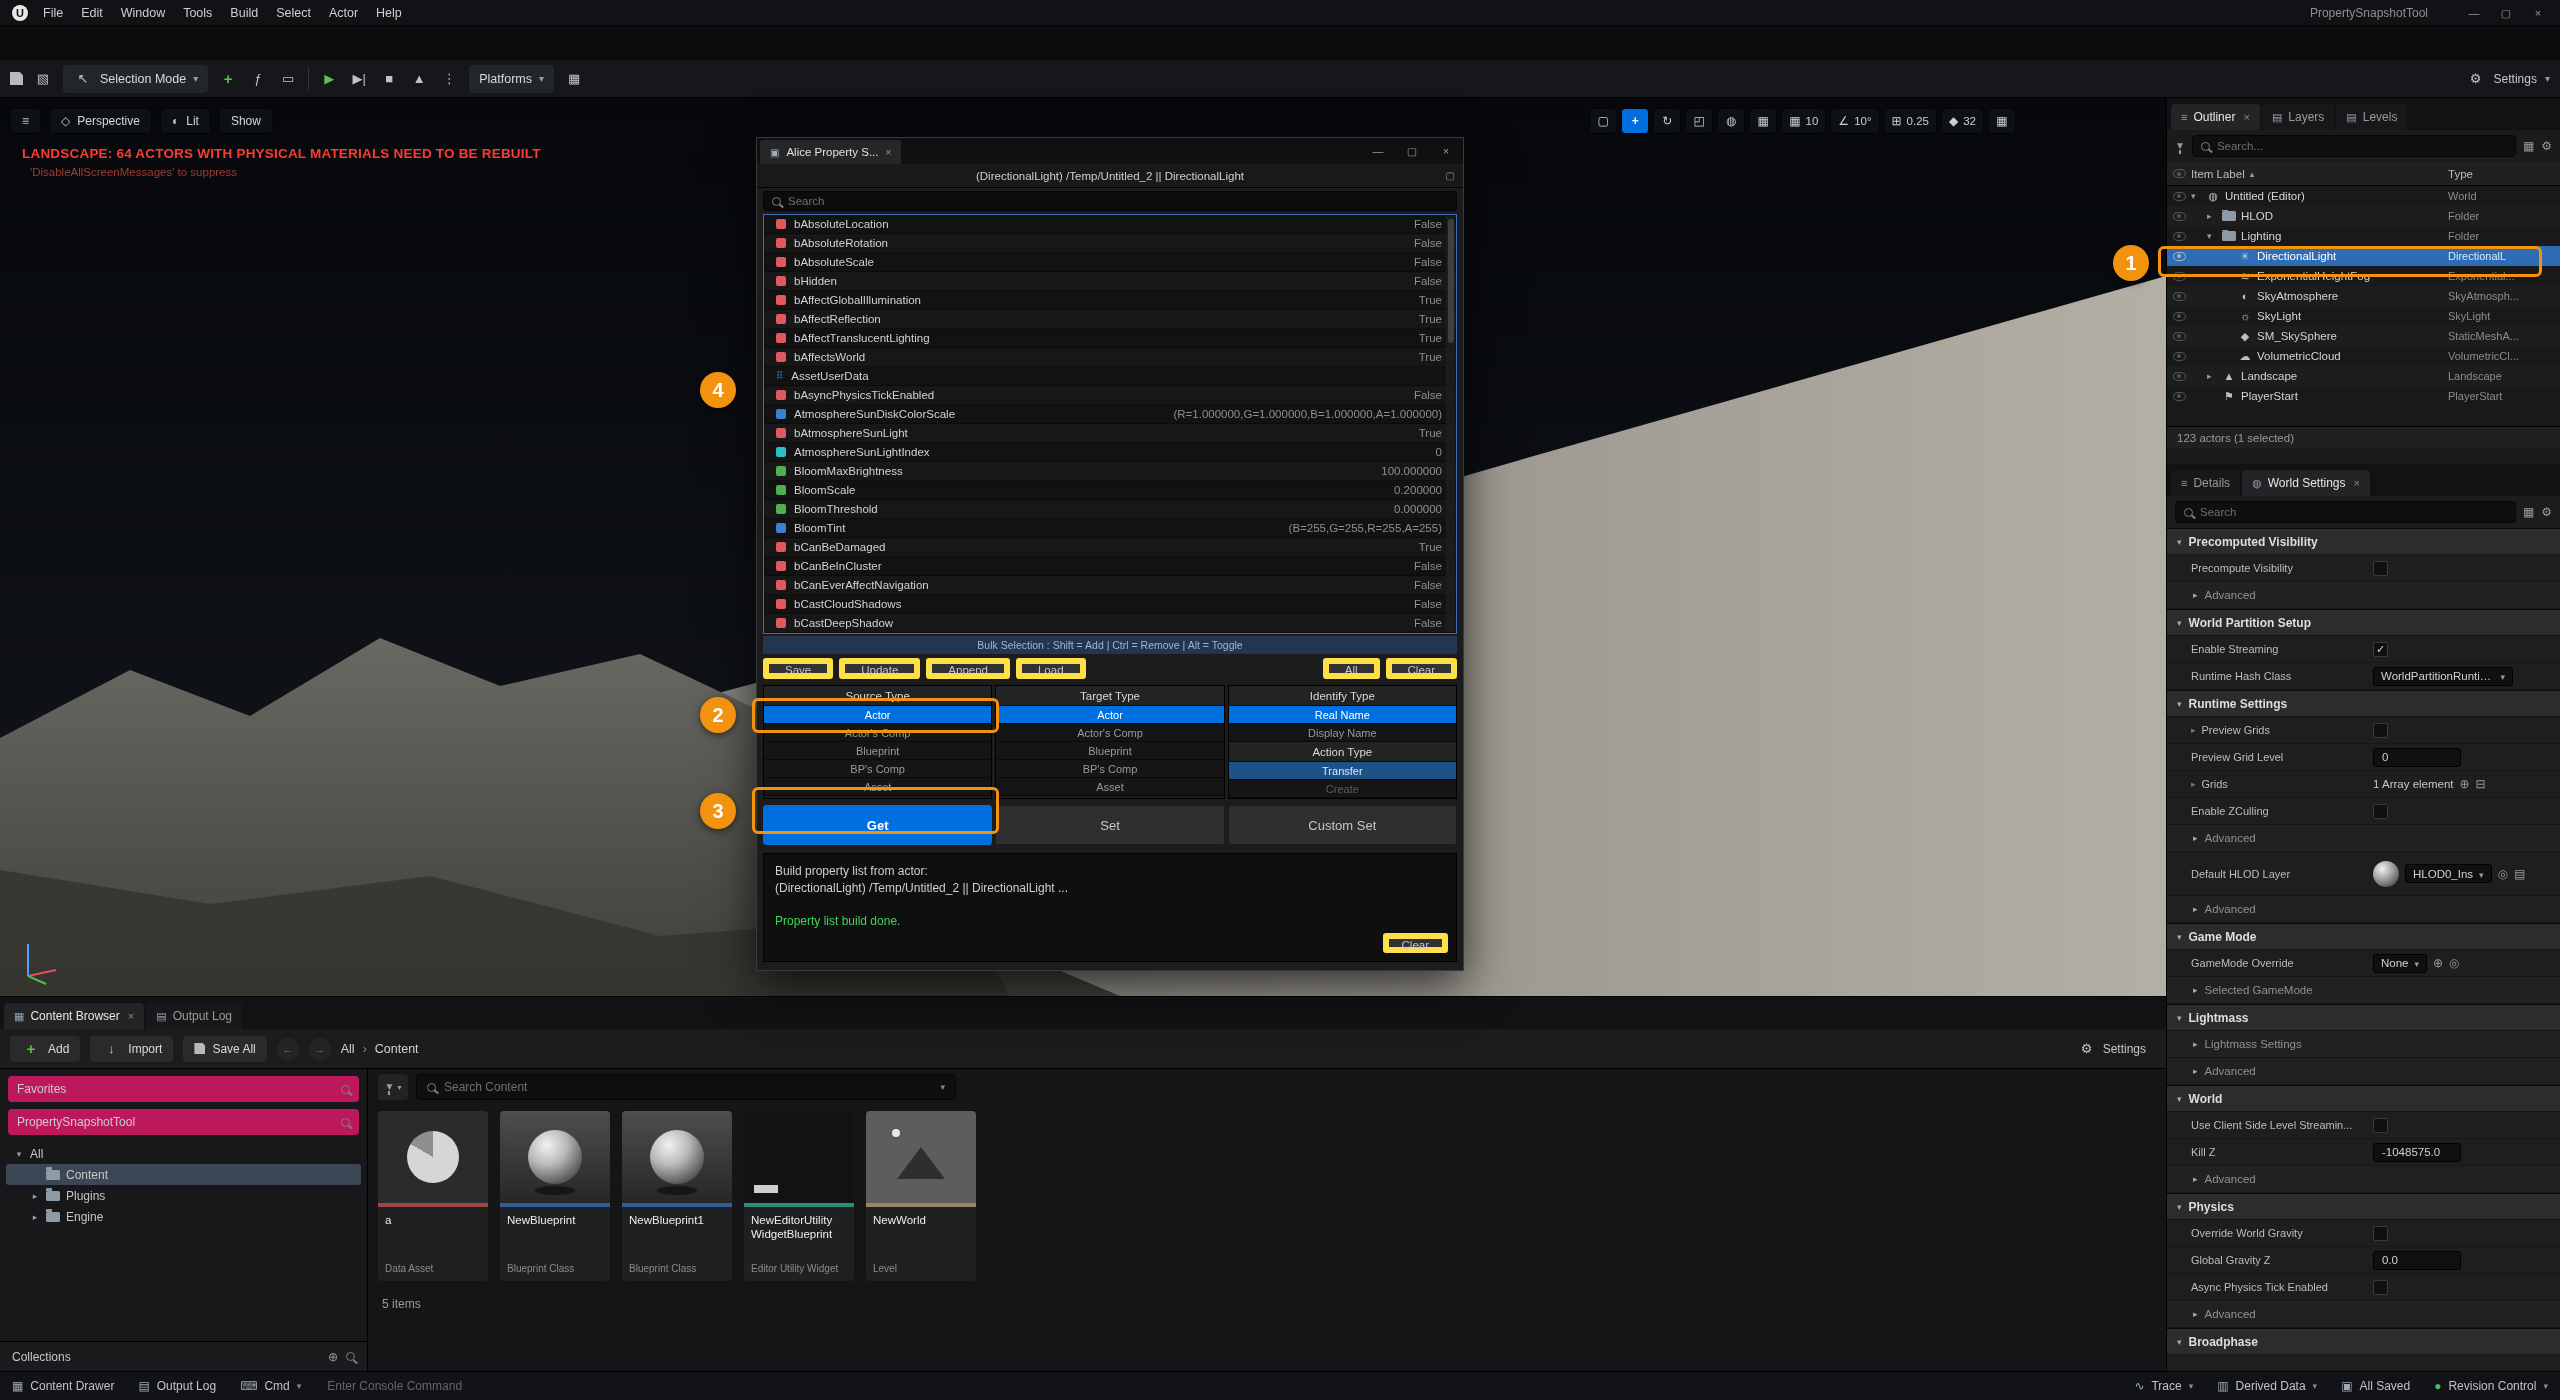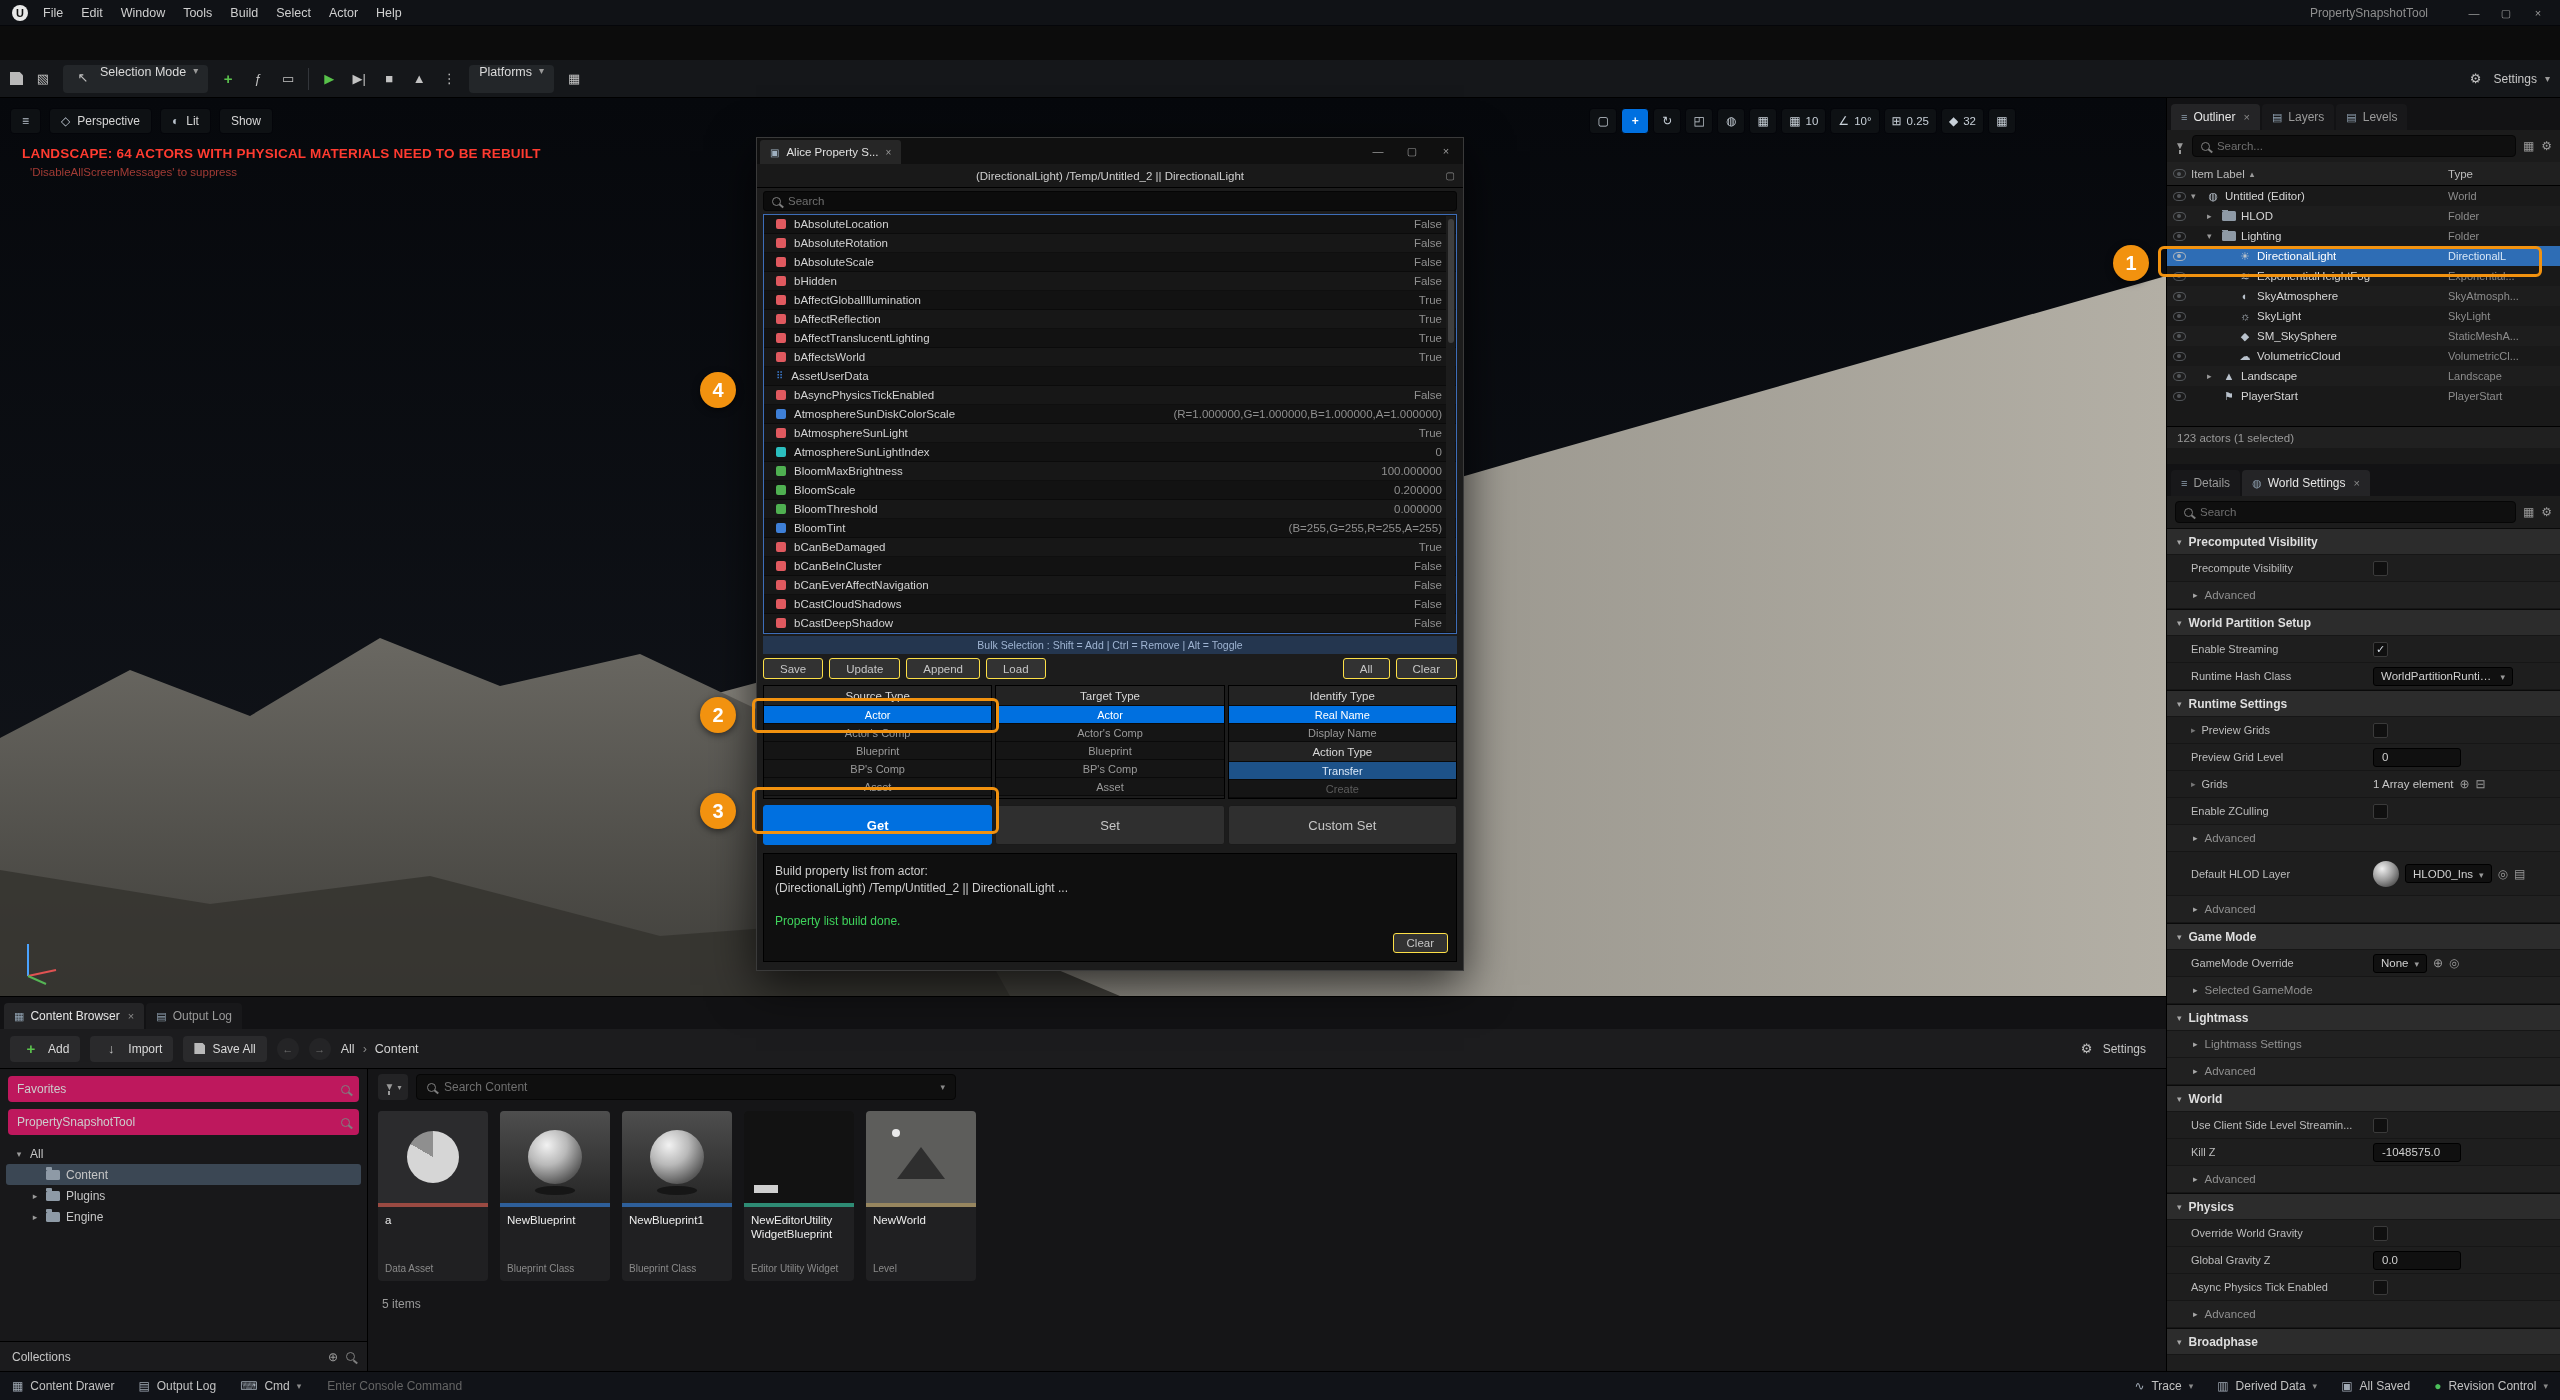--- a/index.html
+++ b/index.html
@@ -40,21 +40,21 @@
 .win-title{margin-left:auto;color:#8f8f8f;font-size:12px;padding-right:30px}
 .win-btn{width:32px;text-align:center;color:#9a9a9a;font-size:11px;line-height:26px}
 
 .tabbar{position:absolute;left:0;top:26px;right:0;height:34px;background:#0e1013;display:flex;align-items:flex-end;padding-left:4px;z-index:5}
 .ue-logo.big{width:24px;height:24px;font-size:15px;margin:0 10px 4px 6px}
 .doc-tab{height:28px;background:#1d2024;border-radius:4px 4px 0 0;display:flex;align-items:center;gap:7px;padding:0 16px;color:#dcdcdc;font-size:12.5px}
 .doc-tab .g-winic::after{color:#9fb0c0}
 
 .toolbar{position:absolute;left:0;top:60px;right:0;height:38px;background:#15171a;display:flex;align-items:center;gap:10px;padding:0 10px;border-bottom:1px solid #000;z-index:5}
 .t-ic{display:inline-flex;align-items:center;justify-content:center;min-width:20px;height:26px;color:#c2c2c2;font-size:13px}
-.t-btn{background:#232629;border-radius:4px;height:28px;display:flex;align-items:flex-start;gap:7px;padding:0 10px;color:#dadada;font-size:12.5px}
+.t-btn{background:#232629;border-radius:4px;height:28px;display:flex;align-items:center;gap:7px;padding:0 10px;color:#dadada;font-size:12.5px}
 .t-sep{width:1px;height:22px;background:#33363b}
 .t-right{margin-left:auto;display:flex;align-items:center;gap:8px}
 .caret-ic{color:#9a9a9a;font-size:10px}
 
 
 .viewport{position:absolute;left:0;top:98px;width:2166px;height:898px;background:#07090d;overflow:hidden}
 .terrain{position:absolute;inset:0}
 .vp-top-left{position:absolute;left:10px;top:10px;display:flex;gap:8px;z-index:2}
 .vp-btn{background:rgba(16,18,22,.88);border:1px solid #04050a;border-radius:4px;height:26px;padding:0 11px;display:flex;align-items:center;gap:7px;font-size:12px;color:#d6d6d6}
 .vp-btn .ic{font-size:12px;color:#b9c2cc}
@@ -178,21 +178,21 @@
 .p-row{display:flex;align-items:center;height:19px;padding:0 14px 0 6px;font-size:11.5px;border-bottom:1px solid rgba(0,0,0,.35)}
 .p-row:nth-child(even){background:#171717}
 .p-ic{width:10px;height:10px;border-radius:2px;margin:0 8px 0 6px;flex:none;display:flex;align-items:center;justify-content:center;font-size:10px;line-height:1}
 .p-ic.array{background:transparent !important;width:auto}
 .p-name{color:#d2d2d2}
 .p-val{margin-left:auto;color:#8f8f8f}
 .p-scroll{position:absolute;right:1px;top:1px;bottom:1px;width:9px;background:#1c1c1c}
 .p-thumb{position:absolute;right:1.5px;top:3px;width:6px;height:124px;background:#3f3f3f;border-radius:3px}
 .bulk{height:18px;margin:2px 6px 0;background:#24364f;color:#9fb4d2;font-size:10.5px;text-align:center;line-height:18px;flex:none}
 .act-row{display:flex;gap:6px;margin:4px 6px;flex:none}
-.sm-btn{background:#323232;border:1px solid #fde047;color:#c6c6c6;font-size:11.5px;border-radius:3px;height:21px;padding:0 16px}
+.sm-btn{background:#323232;border:6px solid #fde047;color:#c6c6c6;font-size:11.5px;border-radius:3px;height:21px;padding:0 16px}
 .act-right{margin-left:auto;display:flex;gap:6px}
 .type-table{display:flex;gap:3px;margin:2px 6px;flex:none}
 .type-col{flex:1;border:1px solid #000;display:flex;flex-direction:column}
 .type-opt{height:18px;line-height:18px;text-align:center;font-size:11px;color:#9a9a9a;background:#151515;border-bottom:1px solid #0a0a0a}
 .type-opt.header{background:#232323;color:#d8d8d8;height:20px;line-height:20px;font-size:11.5px}
 .type-opt.selected{background:#0070e0;color:#fff}
 .type-opt.selected-dim{background:#1d5289;color:#d9e7f8}
 .type-opt.dim{color:#5c5c5c}
 .big-row{display:flex;gap:3px;margin:4px 6px;flex:none}
 .big-btn{flex:1;height:40px;background:#2f2f2f;border:1px solid #1a1a1a;border-radius:3px;color:#c6c6c6;font-size:13px}

